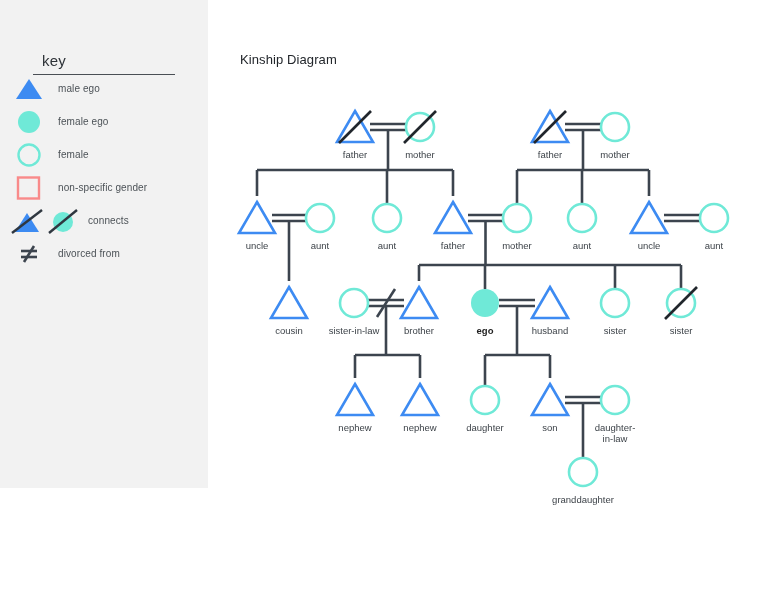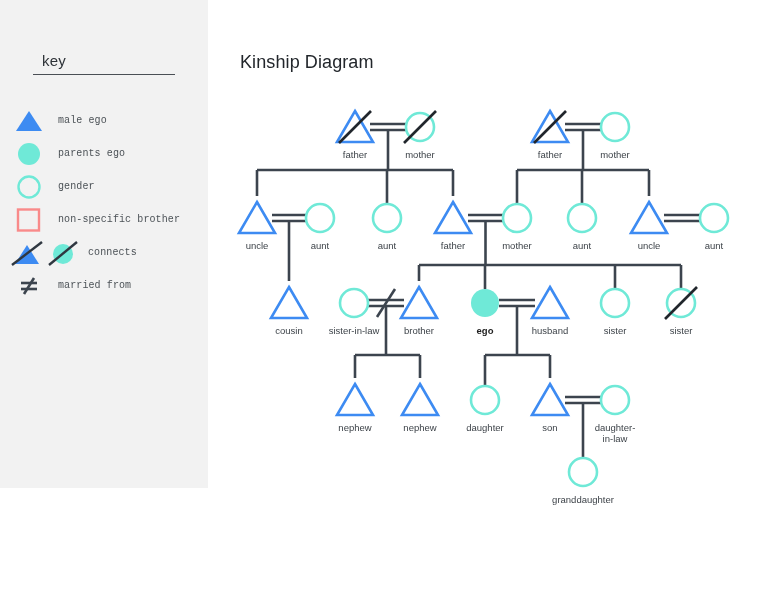--- a/index.html
+++ b/index.html
@@ -40,23 +40,22 @@
     position: absolute;
     left: 33px;
     top: 74px;
     width: 142px;
     height: 1px;
     background: #4a4f55;
   }
   .key-list {
     position: absolute;
     left: 0;
-    top: 104px;
+    top: 72px;
     width: 208px;
-    font-family: Liberation Mono, monospace;
   }
   .key-row {
     position: relative;
     display: flex;
     align-items: center;
     min-height: 33px;
   }
   .key-glyph {
     width: 58px;
     flex: 0 0 58px;
@@ -82,21 +81,21 @@
   .main {
     position: relative;
     flex: 1 1 auto;
     background: #ffffff;
     height: 593px;
   }
   .diagram-title {
     position: absolute;
     left: 32px;
     top: 52px;
-    font-size: 18px;
+    font-size: 13px;
     color: #22262b;
     letter-spacing: .1px;
     text-align: center;
   }
   svg.canvas {
     position: absolute;
     left: 0;
     top: 0;
   }
   .node-label {
@@ -126,40 +125,40 @@
         </span>
         <span class="key-label">male ego</span>
       </div>
 
       <div class="key-row">
         <span class="key-glyph">
           <svg width="30" height="24" viewBox="0 0 30 24">
               <circle cx="15" cy="12" r="11" fill="#6fe9d7"></circle>
             </svg>
         </span>
-        <span class="key-label">parents ego</span>
+        <span class="key-label">female ego</span>
       </div>
 
 
       <div class="key-row">
         <span class="key-glyph">
           <svg width="30" height="24" viewBox="0 0 30 24">
               <circle cx="15" cy="12" r="10.5" fill="none" stroke="#6fe9d7" stroke-width="2.4"></circle>
             </svg>
         </span>
-        <span class="key-label">gender</span>
+        <span class="key-label">female</span>
       </div>
 
       <div class="key-row">
         <span class="key-glyph">
           <svg width="30" height="24" viewBox="0 0 30 24">
               <rect x="4" y="1.5" width="21" height="21" fill="none" stroke="#f98a8a" stroke-width="2.4"></rect>
             </svg>
         </span>
-        <span class="key-label">non-specific brother</span>
+        <span class="key-label">non-specific gender</span>
       </div>
 
       <div class="key-row deceased-row">
         <span class="key-glyph">
           <svg width="34" height="28" viewBox="0 0 34 28">
               <polygon points="17,6 29,25 5,25" fill="#3d8bf2"></polygon>
               <line x1="2" y1="26" x2="32" y2="3" stroke="#2f3740" stroke-width="2.4"></line>
             </svg>
           <svg width="34" height="28" viewBox="0 0 34 28">
               <circle cx="17" cy="15" r="10" fill="#6fe9d7"></circle>
@@ -171,21 +170,21 @@
 
 
       <div class="key-row">
         <span class="key-glyph">
           <svg width="30" height="22" viewBox="0 0 30 22">
               <line x1="7" y1="8" x2="23" y2="8" stroke="#3c444e" stroke-width="2.6"></line>
               <line x1="7" y1="14" x2="23" y2="14" stroke="#3c444e" stroke-width="2.6"></line>
               <line x1="20" y1="3" x2="10" y2="19" stroke="#3c444e" stroke-width="2.6"></line>
             </svg>
         </span>
-        <span class="key-label">married from</span>
+        <span class="key-label">divorced from</span>
       </div>
 
 
 
     </div>
   </aside>
 
   <main class="main">
     <div class="diagram-title">Kinship Diagram</div>
 

